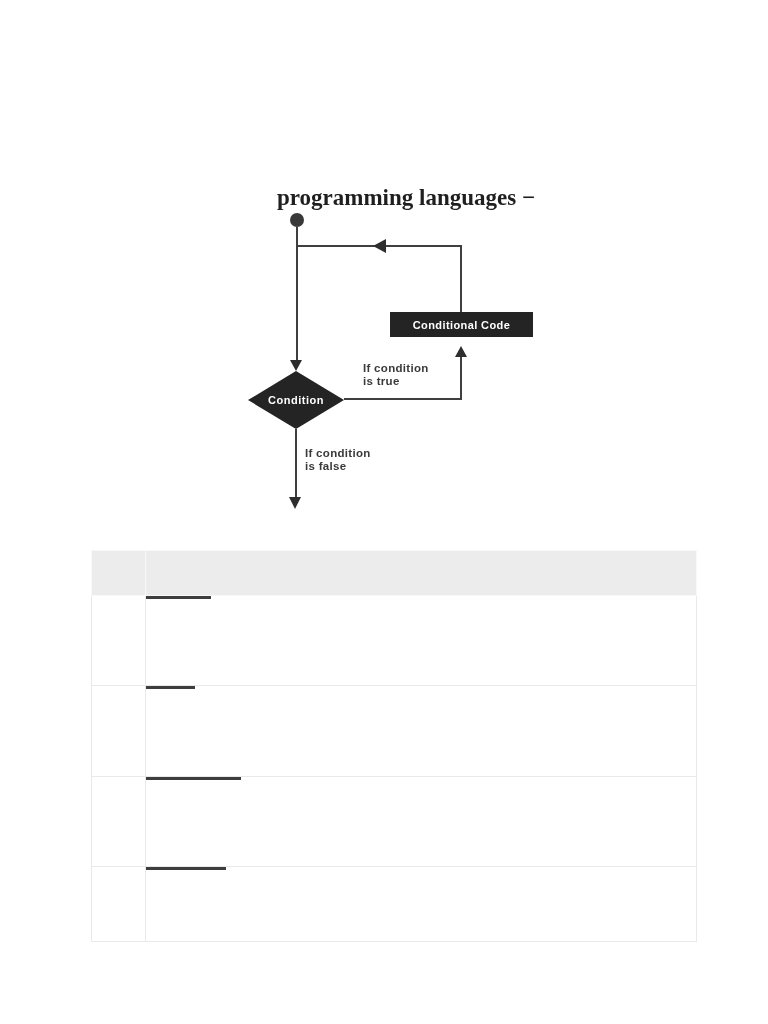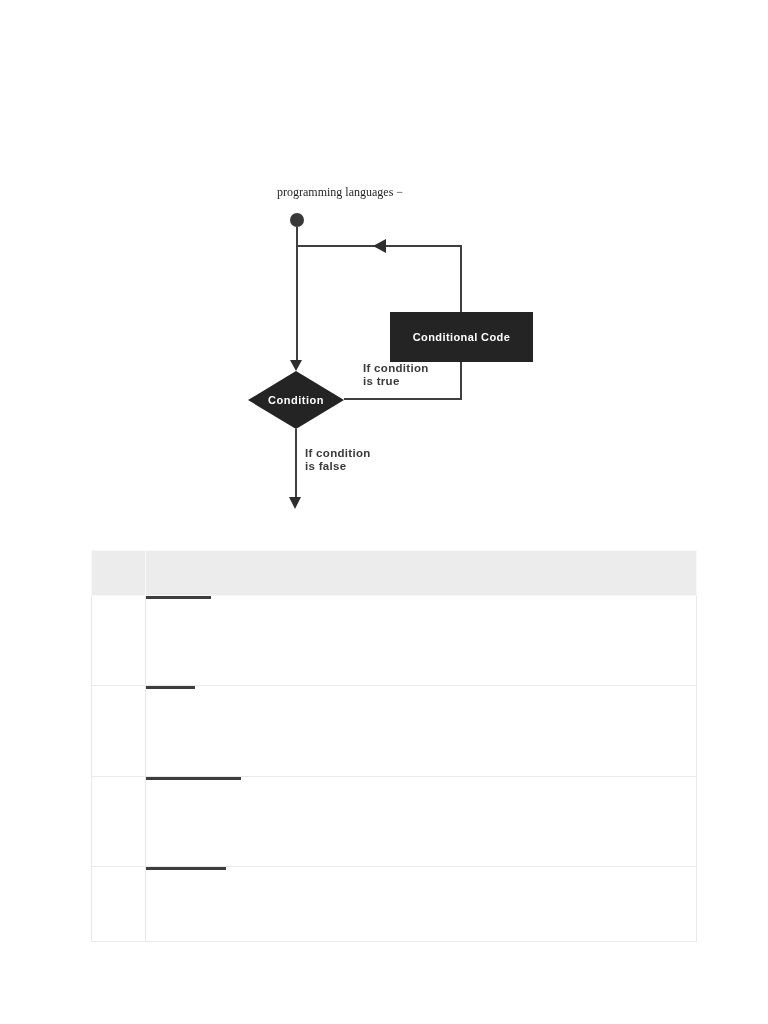--- a/index.html
+++ b/index.html
@@ -11,23 +11,24 @@
     overflow: hidden;
     font-family: "Liberation Sans", sans-serif;
   }
 
   
   .intro-text {
     position: absolute;
     left: 277px;
     top: 185px;
     font-family: "Liberation Serif", serif;
-    font-size: 12px;
+    font-size: 23px;
     color: #1f1f1f;
     white-space: nowrap;
+    font-weight: bold;
   }
 
   
   .fc-line { position: absolute; background: #3f3f3f; }
   .fc-circle {
     position: absolute;
     left: 290px; top: 213px;
     width: 14px; height: 14px;
     border-radius: 50%;
     background: #383838;
@@ -60,21 +61,21 @@
   .line-v-start  { left: 296px; top: 227px; width: 2px; height: 134px; }
   .line-h-top    { left: 297px; top: 245px; width: 165px; height: 2px; }
   .line-v-right  { left: 460px; top: 246px; width: 2px; height: 66px; }
   .line-v-true   { left: 460px; top: 356px; width: 2px; height: 44px; }
   .line-h-true   { left: 344px; top: 398px; width: 118px; height: 2px; }
   .line-v-false  { left: 295px; top: 429px; width: 2px; height: 70px; }
 
   .fc-box {
     position: absolute;
     left: 390px; top: 312px;
-    width: 143px; height: 50px;
+    width: 143px; height: 25px;
     background: #242424;
     color: #ffffff;
     font-size: 11px;
     font-weight: bold;
     letter-spacing: 0.4px;
     display: flex;
     align-items: center;
     justify-content: center;
   }
   .fc-diamond-svg { position: absolute; left: 247px; top: 370px; }

